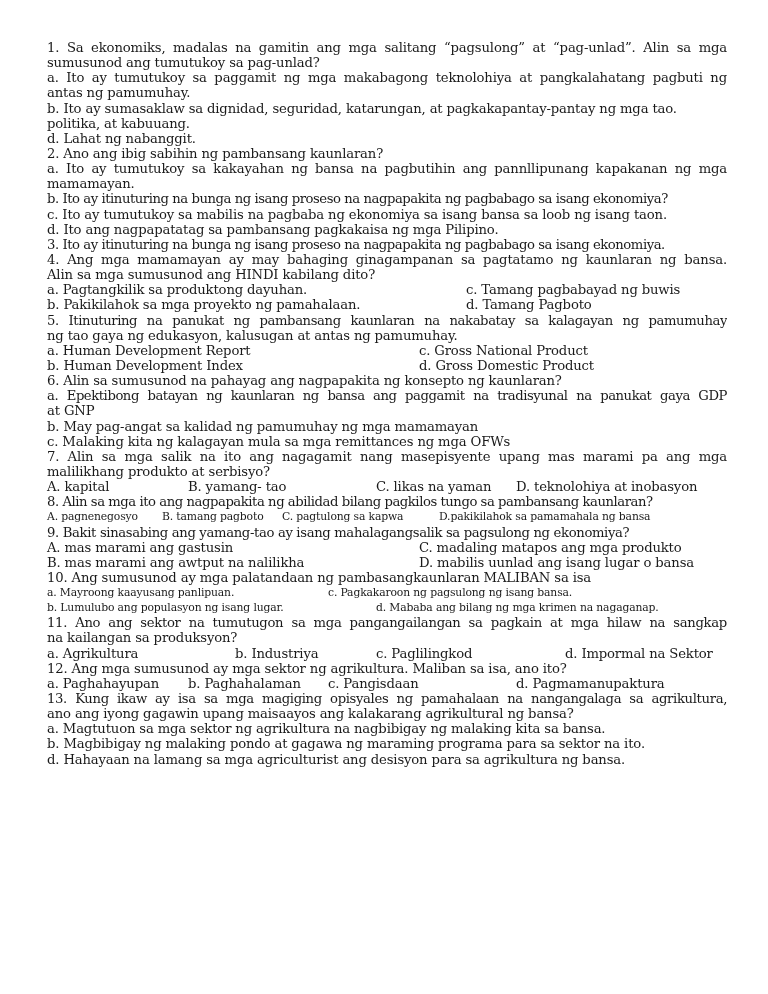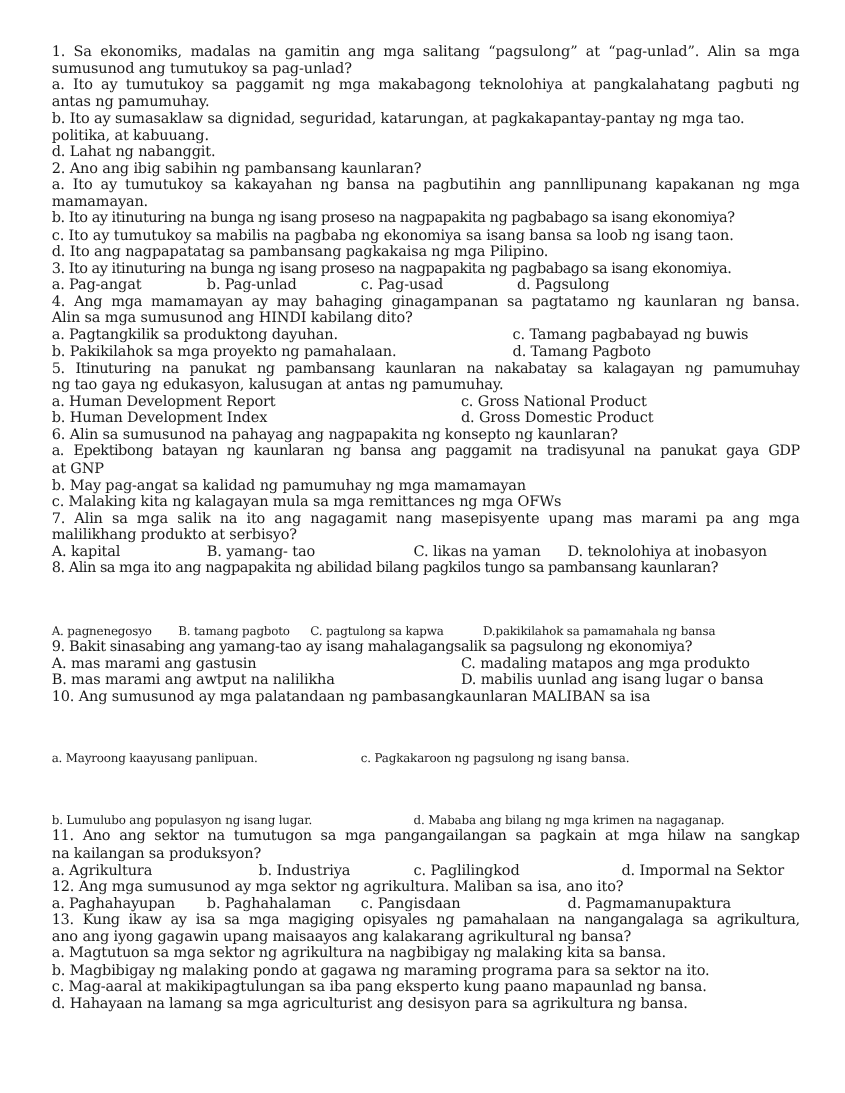--- a/index.html
+++ b/index.html
@@ -1,20 +1,20 @@
 <!DOCTYPE html>
 <html><head>
 <meta charset="utf-8">
 <style>
   html, body { margin: 0; padding: 0; background: #ffffff; }
   body { width: 768px; height: 994px; position: relative; overflow: hidden;
          font-family: "DejaVu Serif", "Liberation Serif", serif; color: #1a1a1a; }
   .page { position: absolute; left: 47px; top: 40px; width: 680px; }
   .ln { position: relative; height: 15.15px; line-height: 15.15px; font-size: 13.2px; white-space: nowrap; letter-spacing: -0.15px; }
-  .ln.sm { font-size: 10.8px; margin-top: 41px; }
+  .ln.sm { font-size: 10.8px; }
   .ln.just { text-align: justify; text-align-last: justify; white-space: normal; overflow: hidden; }
   .col { position: absolute; top: 0; }
 </style>
 </head>
 <body>
 
 <div class="page">
 
   <div>
     <div class="ln just">1. Sa ekonomiks, madalas na gamitin ang mga salitang “pagsulong” at “pag-unlad”. Alin sa mga</div>
@@ -30,26 +30,20 @@
     <div class="ln">2. Ano ang ibig sabihin ng pambansang kaunlaran?</div>
     <div class="ln just">a. Ito ay tumutukoy sa kakayahan ng bansa na pagbutihin ang pannllipunang kapakanan ng mga</div>
     <div class="ln">mamamayan.</div>
     <div class="ln" style="letter-spacing:-0.45px">b. Ito ay itinuturing na bunga ng isang proseso na nagpapakita ng pagbabago sa isang ekonomiya?</div>
     <div class="ln">c. Ito ay tumutukoy sa mabilis na pagbaba ng ekonomiya sa isang bansa sa loob ng isang taon.</div>
     <div class="ln">d. Ito ang nagpapatatag sa pambansang pagkakaisa ng mga Pilipino.</div>
   </div>
 
   <div>
     <div class="ln" style="letter-spacing:-0.45px">3. Ito ay itinuturing na bunga ng isang proseso na nagpapakita ng pagbabago sa isang ekonomiya.</div>
-    <div class="ln">
-      <span class="col" style="left:0">a. Pag-angat</span>
-      <span class="col" style="left:141px">b. Pag-unlad</span>
-      <span class="col" style="left:281px">c. Pag-usad</span>
-      <span class="col" style="left:423px">d. Pagsulong</span>
-    </div>
   </div>
 
   <div>
     <div class="ln just">4. Ang mga mamamayan ay may bahaging ginagampanan sa pagtatamo ng kaunlaran ng bansa.</div>
     <div class="ln">Alin sa mga sumusunod ang HINDI kabilang dito?</div>
     <div class="ln">
       <span class="col" style="left:0">a. Pagtangkilik sa produktong dayuhan.</span>
       <span class="col" style="left:419px">c. Tamang pagbabayad ng buwis</span>
     </div>
     <div class="ln">
@@ -143,17 +137,16 @@
       <span class="col" style="left:281px">c. Pangisdaan</span>
       <span class="col" style="left:469px">d. Pagmamanupaktura</span>
     </div>
   </div>
 
   <div>
     <div class="ln just" style="letter-spacing:-0.35px">13. Kung ikaw ay isa sa mga magiging opisyales ng pamahalaan na nangangalaga sa agrikultura,</div>
     <div class="ln">ano ang iyong gagawin upang maisaayos ang kalakarang agrikultural ng bansa?</div>
     <div class="ln">a. Magtutuon sa mga sektor ng agrikultura na nagbibigay ng malaking kita sa bansa.</div>
     <div class="ln">b. Magbibigay ng malaking pondo at gagawa ng maraming programa para sa sektor na ito.</div>
-    <div class="ln">c. Mag-aaral at makikipagtulungan sa iba pang eksperto kung paano mapaunlad ng bansa.</div>
     <div class="ln">d. Hahayaan na lamang sa mga agriculturist ang desisyon para sa agrikultura ng bansa.</div>
   </div>
 
 </div>
 
 </body></html>

